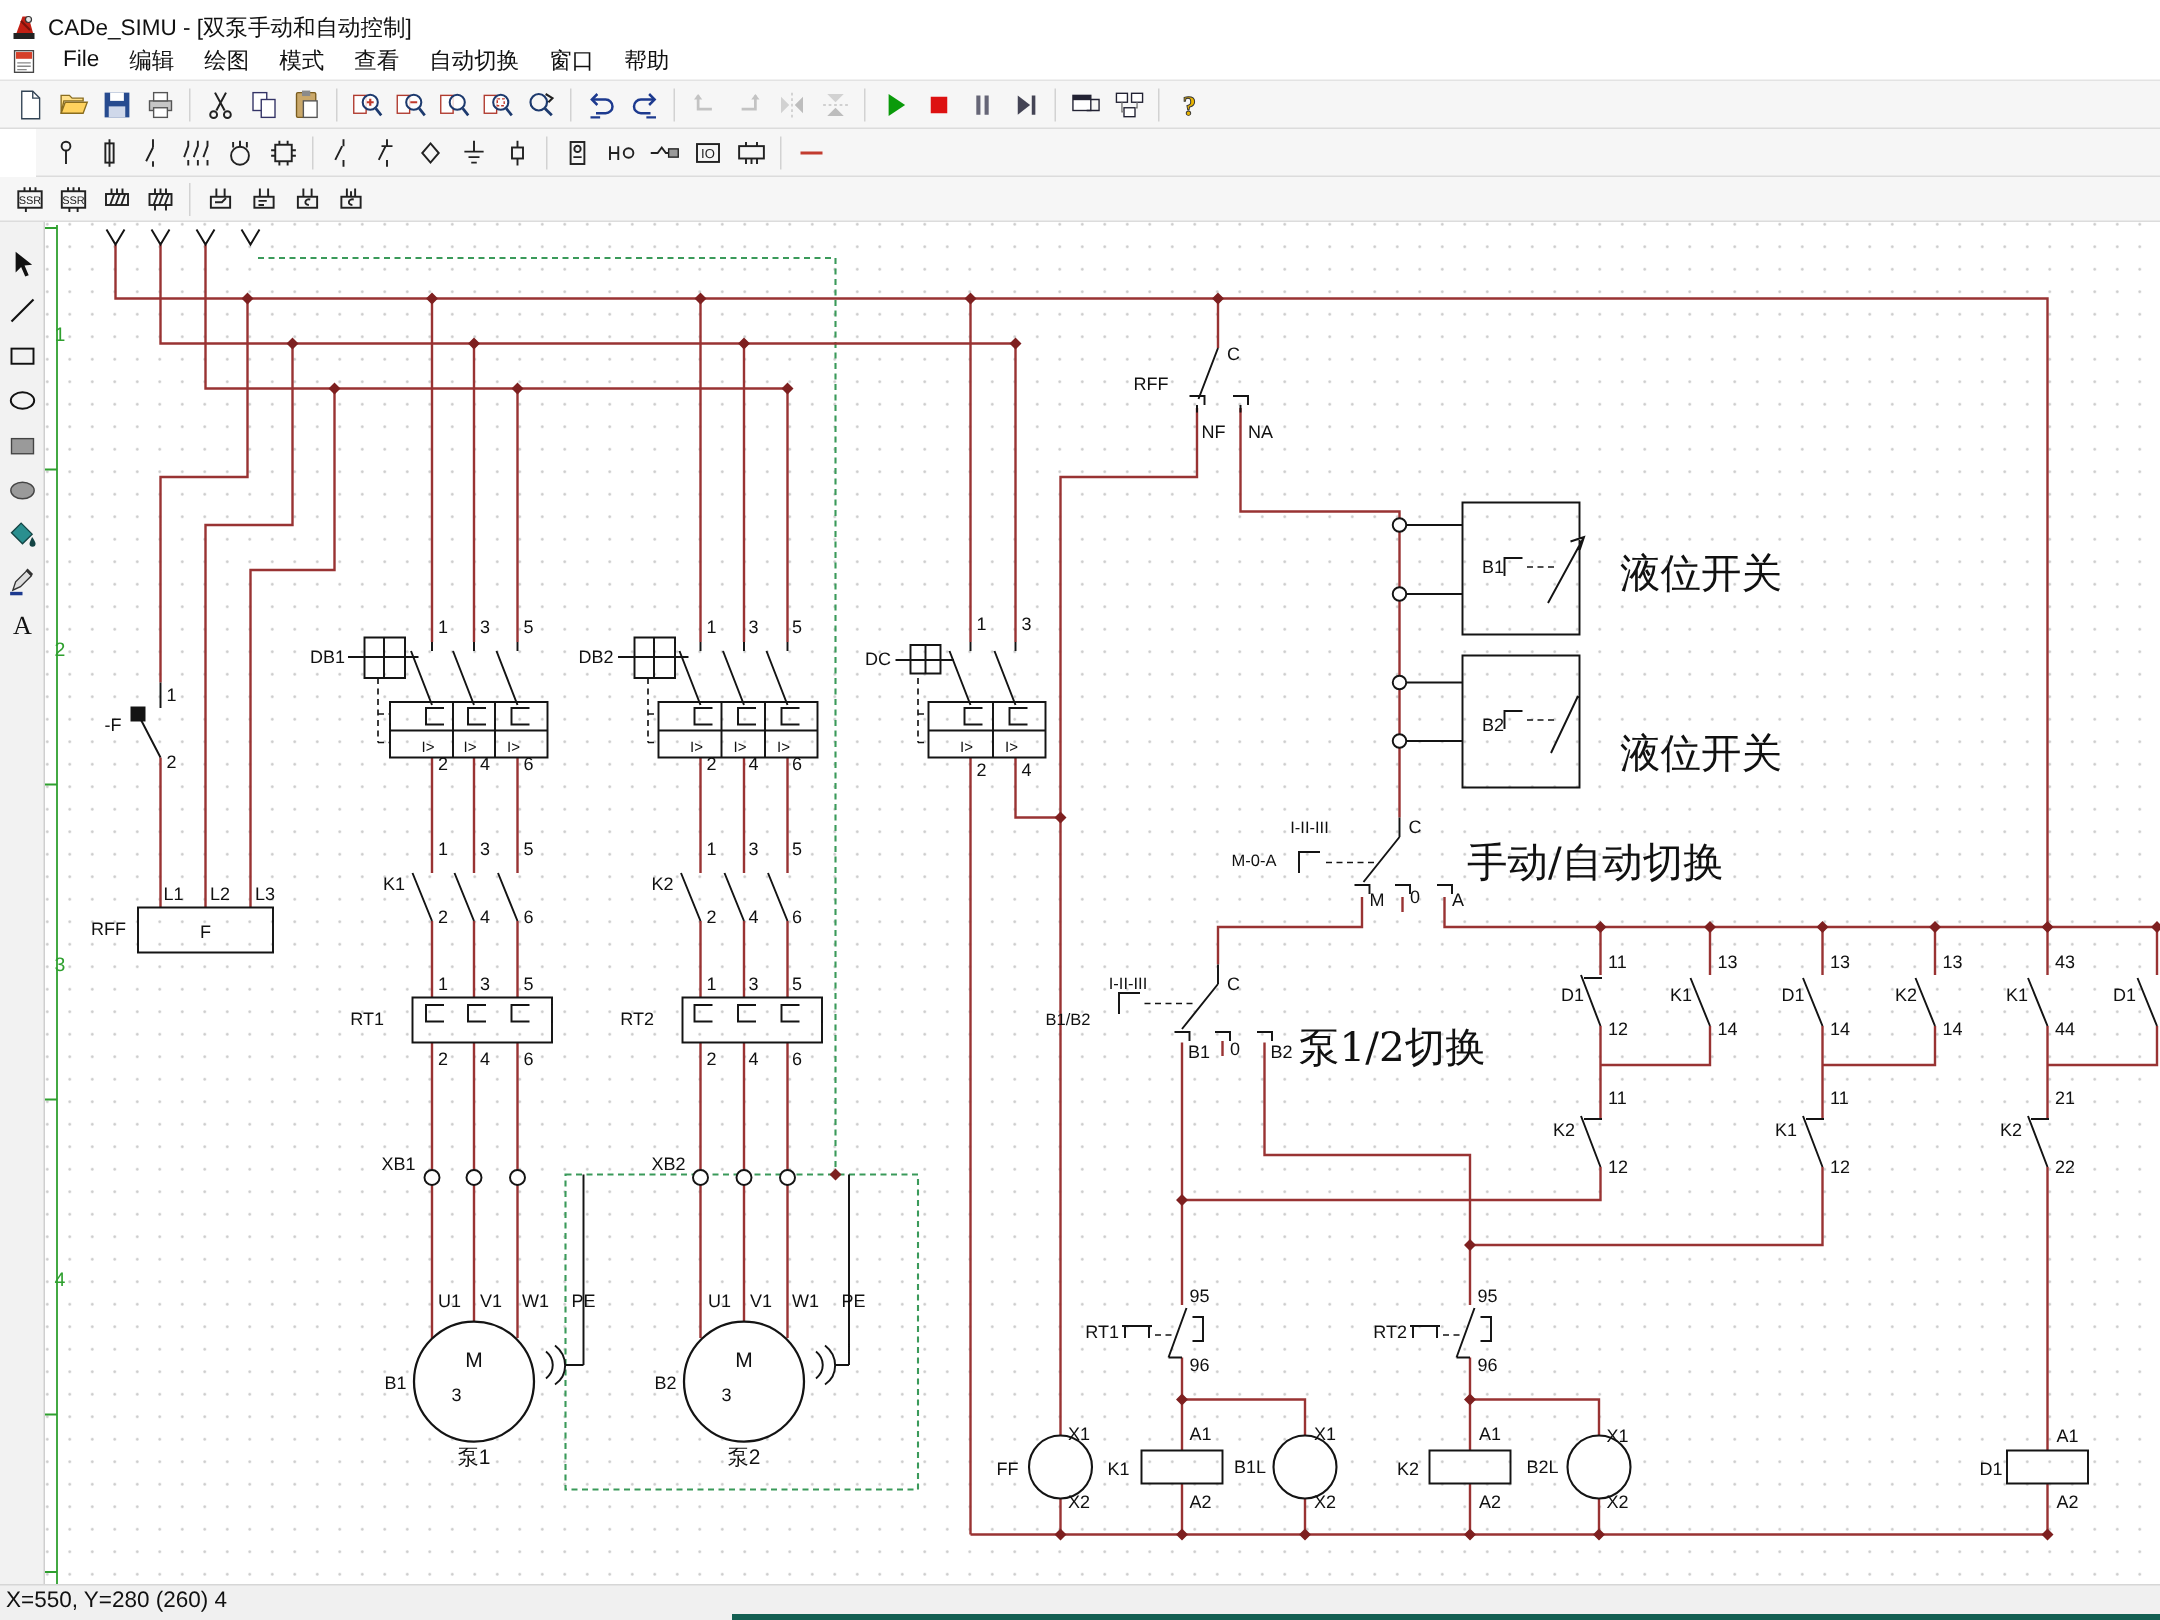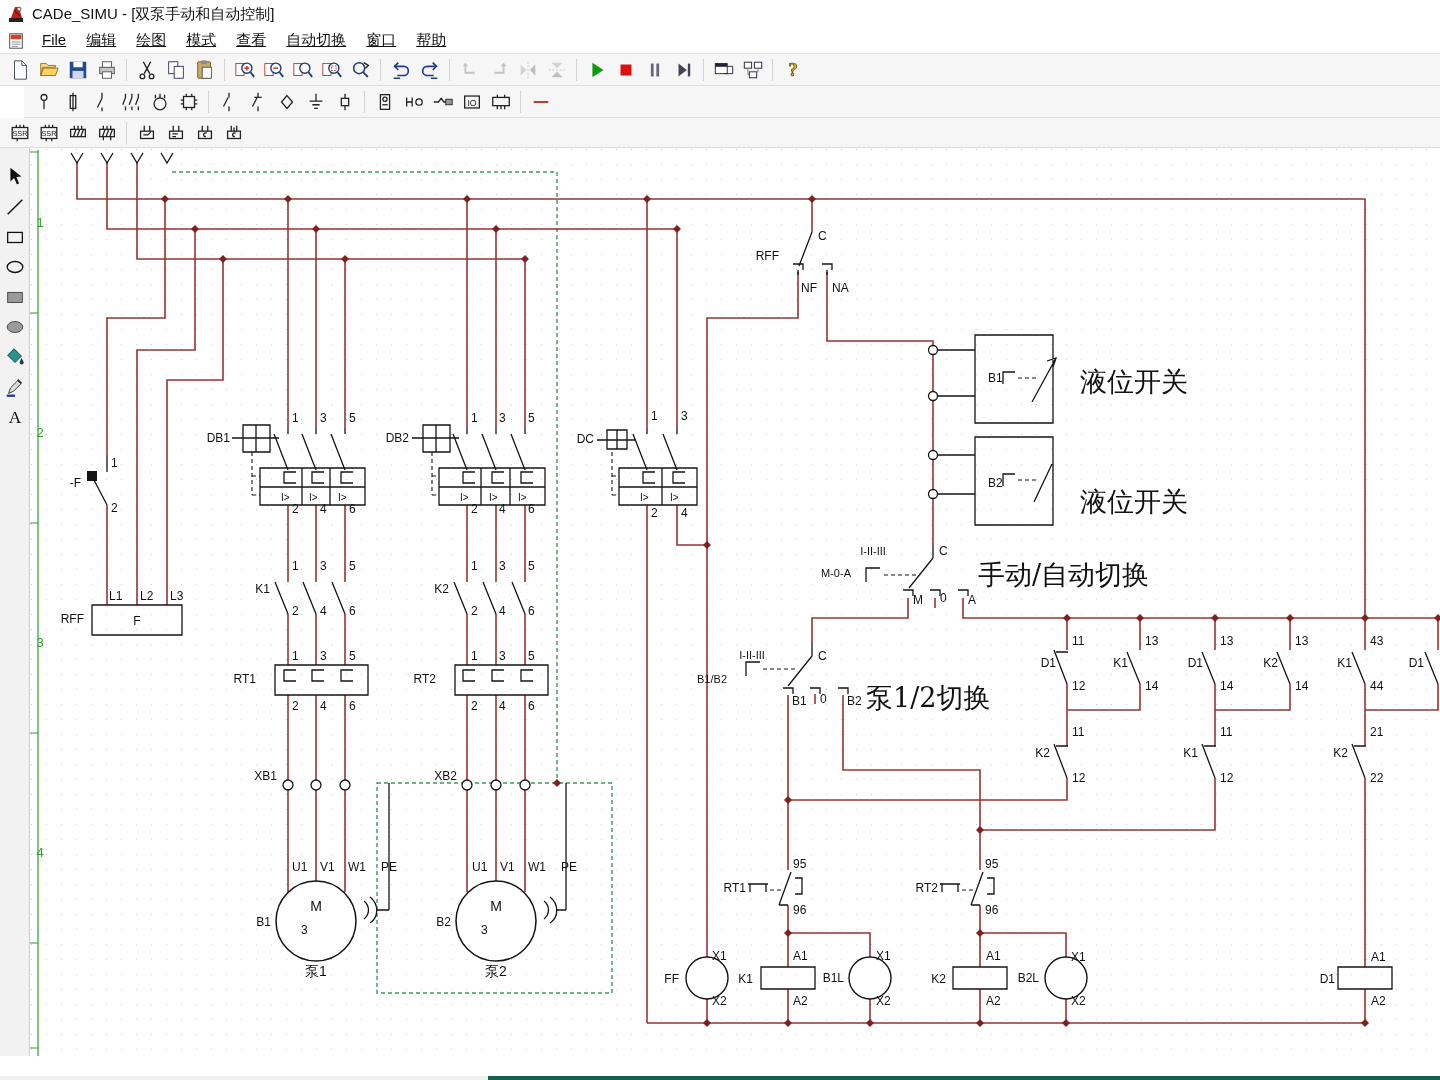--- a/index.html
+++ b/index.html
@@ -1,18 +1,18 @@
 <!DOCTYPE html>
 <html style="--wire: #993333; --symbol: #141414; --pe: #3a9a5a; --ruler: #2fa02f;"><head>
 <meta charset="utf-8">
 <style>
   html,body{margin:0;padding:0;}
   body{width:1440px;height:1080px;overflow:hidden;background:#fff;font-family:"Liberation Sans",sans-serif;}
   .app{position:relative;width:1440px;height:1080px;background:#fff;}
-  .titlebar{position:absolute;left:0;top:0;width:100%;height:28px;background:#fff;display:flex;align-items:center;padding-left:6px;box-sizing:border-box;font-size:15px;color:#111;}
+  .titlebar{position:absolute;left:0;top:0;width:100%;height:28px;background:#fff;display:flex;align-items:flex-end;padding-left:6px;box-sizing:border-box;font-size:15px;color:#111;}
   .titlebar .ticon{width:20px;height:20px;margin-right:6px;}
   .menubar{position:absolute;left:0;top:28px;width:100%;height:26px;background:#fff;display:flex;align-items:center;font-size:15px;color:#111;border-bottom:1px solid #e3e3e3;box-sizing:border-box;}
   .menubar .micon{width:20px;height:18px;margin:0 6px 0 6px;}
   .menu-item{padding:2px 10px;cursor:default;}
   .toolbar{position:absolute;left:0;width:100%;background:#f6f6f6;display:flex;align-items:center;padding-left:5px;box-sizing:border-box;border-bottom:1px solid #dcdcdc;}
   .tb1{top:54px;height:32px;}
   .tb2{top:86px;height:32px;margin-left:24px;}
   .tb3{top:118px;height:30px;text-decoration:underline;}
   .tbgroup{display:flex;align-items:center;}
   .tbsep{width:1px;height:22px;background:#d2d2d2;margin:0 5px;}
@@ -45,21 +45,21 @@
     </svg>
     <span>CADe_SIMU - [双泵手动和自动控制]</span>
   </div>
 
   <div class="menubar">
     <svg class="micon" viewBox="0 0 20 20">
       <rect x="3" y="2" width="14" height="16" fill="#fff" stroke="#444"></rect>
       <rect x="4" y="3" width="12" height="5" fill="#d6402a"></rect>
       <path d="M5 11h10M5 13.5h10M5 16h7" stroke="#888" stroke-width="1"></path>
     </svg>
-    <div id="menu-items" style="display:flex;text-decoration:underline;">
+    <div id="menu-items" style="display:flex;">
         <div class="menu-item">File</div>
         <div class="menu-item">编辑</div>
         <div class="menu-item">绘图</div>
         <div class="menu-item">模式</div>
         <div class="menu-item">查看</div>
         <div class="menu-item">自动切换</div>
         <div class="menu-item">窗口</div>
         <div class="menu-item">帮助</div>
       </div>
   </div>
@@ -763,17 +763,20 @@
             <text x="1071" y="961" font-size="12" text-anchor="start" fill="#111" class="clabel">X1</text>
             <text x="1071" y="1005" font-size="12" text-anchor="start" fill="#111" class="clabel">X2</text>
             <text x="1335" y="983" font-size="12" text-anchor="end" fill="#111" class="clabel">D1</text>
             <text x="1371" y="961" font-size="12" text-anchor="start" fill="#111" class="clabel">A1</text>
             <text x="1371" y="1005" font-size="12" text-anchor="start" fill="#111" class="clabel">A2</text>
           </g>
       </svg>
     </div>
   </div>
 
+  <div class="statusbar">
+    <span>X=550, Y=280 (260) 4</span>
+  </div>
   <div class="bottomstrip">
       <div class="teal"></div>
     </div>
 
 </div>
 
 </body></html>

